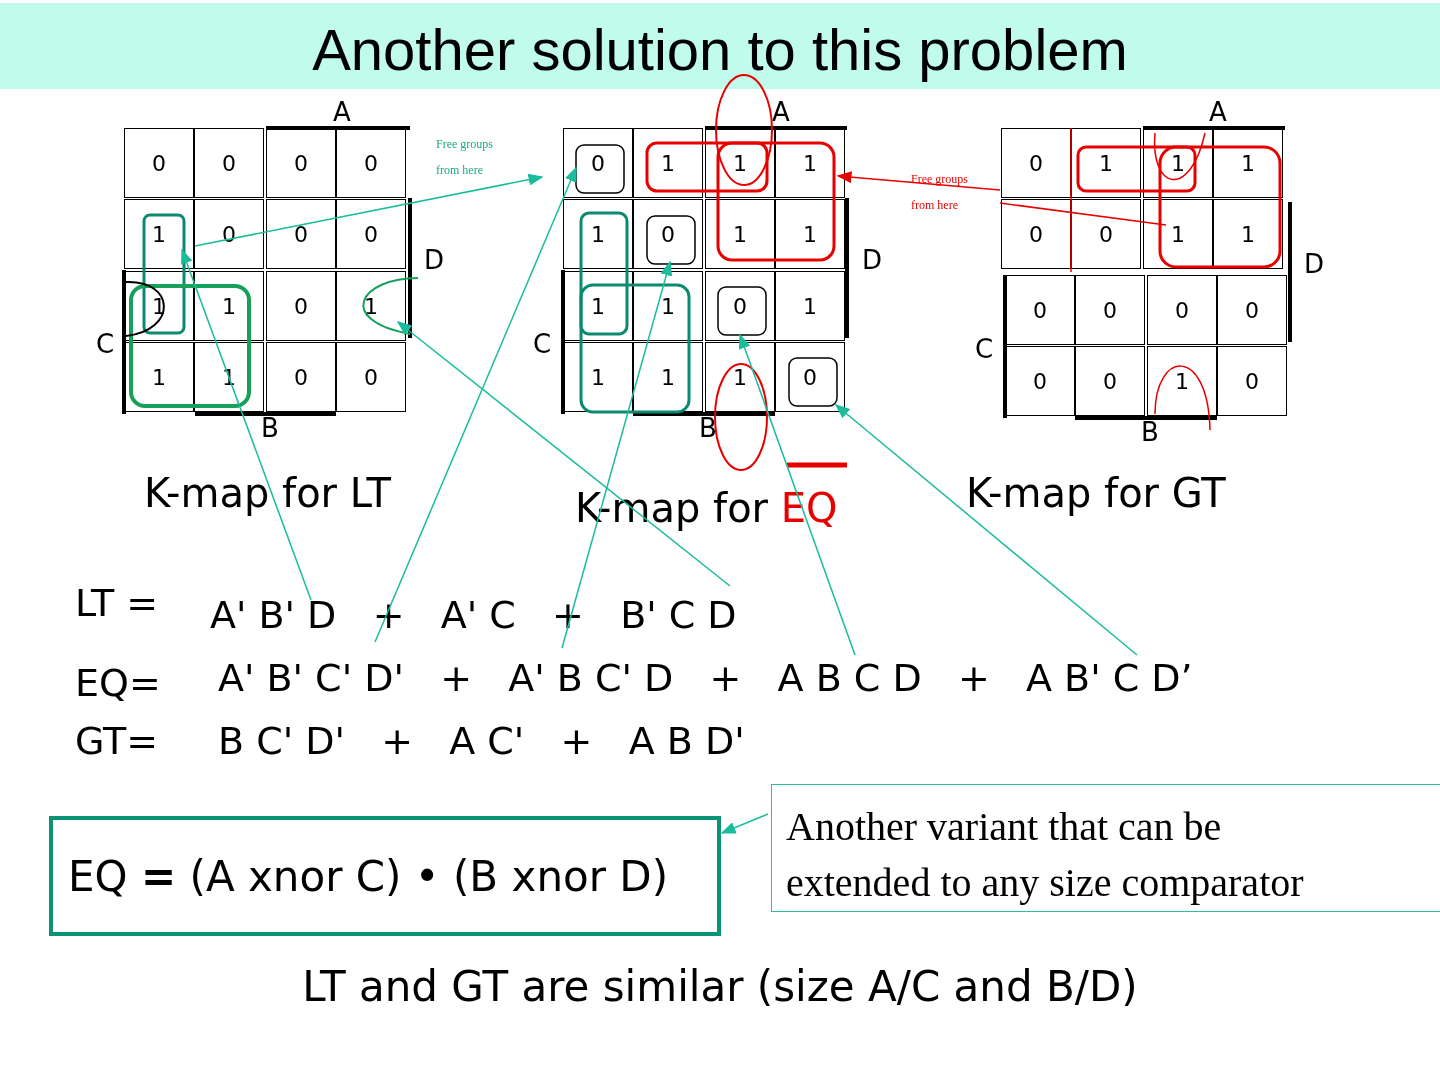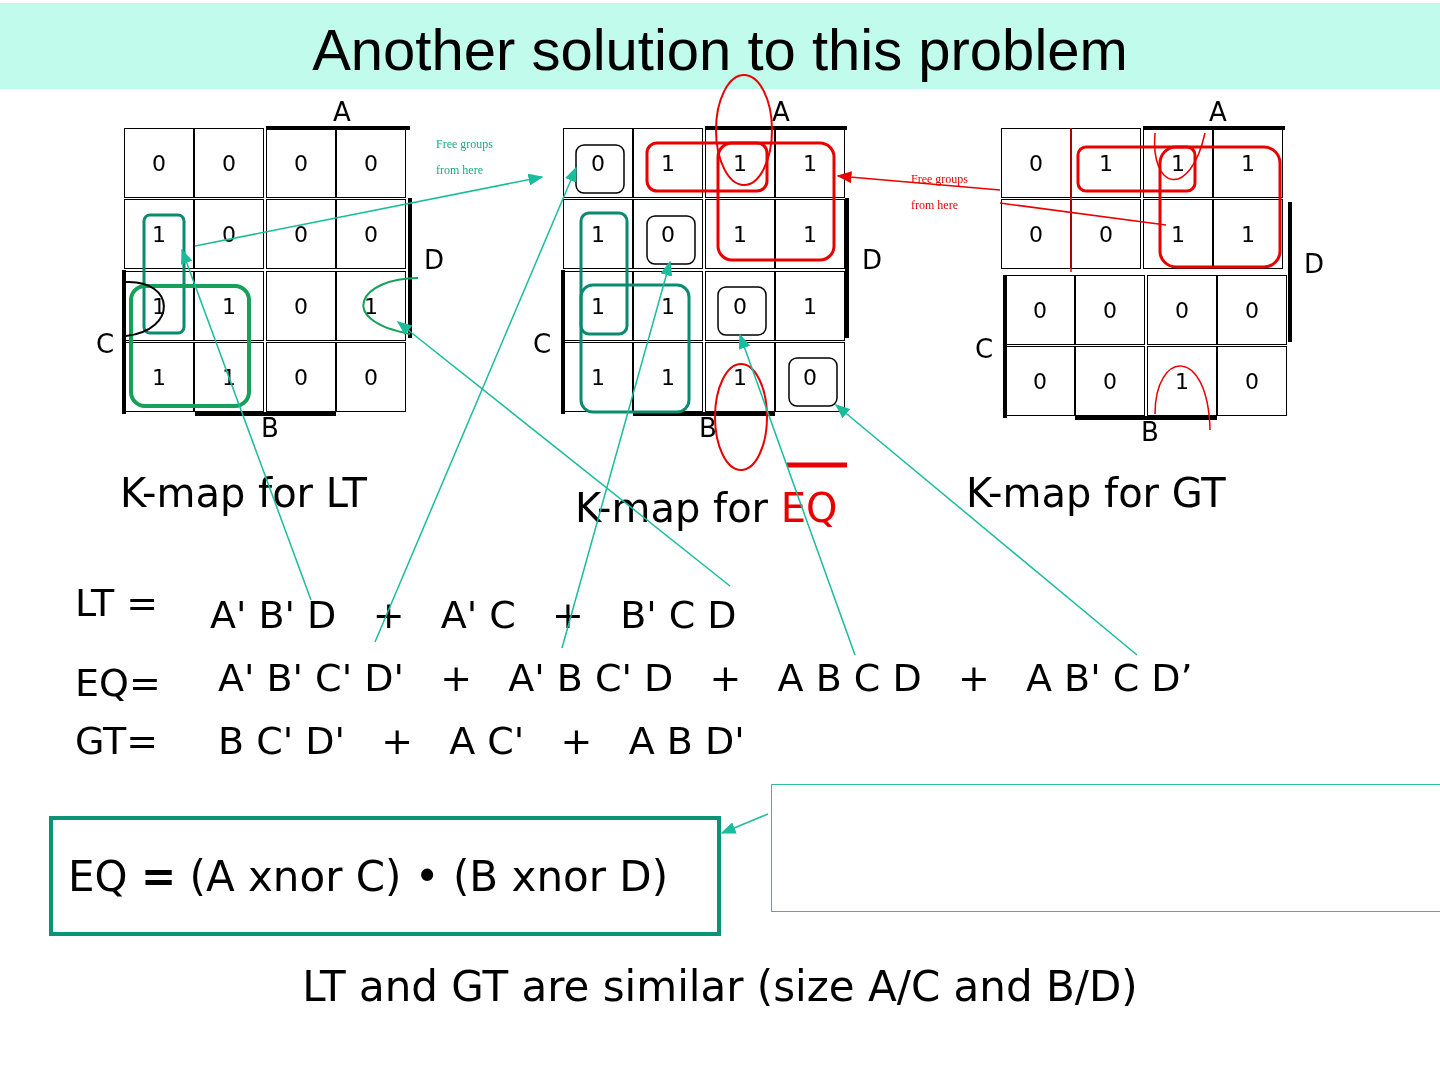--- a/index.html
+++ b/index.html
@@ -87,21 +87,21 @@
   <div class="cell" style="left:4px;top:218px;border:1px solid #000">0</div>
   <div class="cell" style="left:74px;top:218px;border:1px solid #000">0</div>
   <div class="cell" style="left:146px;top:218px;border:1px solid #000">1</div>
   <div class="cell" style="left:216px;top:218px;border:1px solid #000">0</div>
 </div>
 <div class="lbl" style="left:1209px;top:97px">A</div>
 <div class="lbl" style="left:1304px;top:249px">D</div>
 <div class="lbl" style="left:975px;top:334px">C</div>
 <div class="lbl" style="left:1141px;top:417px">B</div>
 
-<div class="caption" style="left:120px;top:469px"><span>K-map for </span><span>LT</span></div>
+<div class="caption" style="left:144px;top:469px"><span>K-map for </span><span>LT</span></div>
 <div class="caption" style="left:575px;top:484px"><span>K-map for </span><span class="red">EQ</span></div>
 <div class="caption" style="left:966px;top:469px"><span>K-map for </span><span>GT</span></div>
 
 <div class="note" style="left:436px;top:131px;color:#1aa884">
   <div>Free groups</div>
     <div>from here</div>
 </div>
 <div class="note" style="left:911px;top:166px;color:#e80000">
   <div>Free groups</div>
     <div>from here</div>
@@ -113,20 +113,22 @@
 <div class="eqrow" style="left:75px;top:660px"><span>EQ</span><span>=</span></div>
 <div class="eqrow" style="left:218px;top:655px"><span>A' B' C' D'</span>   <span>+</span>   <span>A' B C' D</span>   <span>+</span>   <span>A B C D</span>   <span>+</span>   <span>A B' C D’</span></div>
 
 <div class="eqrow" style="left:75px;top:718px"><span>GT</span><span>=</span></div>
 <div class="eqrow" style="left:218px;top:718px"><span>B C' D'</span>   <span>+</span>   <span>A C'</span>   <span>+</span>   <span>A B D'</span></div>
 
 <div class="eq-box"></div>
 <div class="eq-text"><span>EQ</span> <b>=</b> <span>(A xnor C) • (B xnor D)</span></div>
 
 <div class="variant-box">
+  <div>Another variant that can be</div>
+  <div>extended to any size comparator</div>
 </div>
 
 <div class="bottom-note">LT and GT are similar (size A/C and B/D)</div>
 
 <svg class="overlay" width="1440" height="1080">
   <defs>
     <marker id="ag" markerWidth="10" markerHeight="8" refX="9" refY="4" orient="auto">
         <path d="M0,0 L10,4 L0,8 z" fill="#1abc9c"></path>
       </marker>
     <marker id="ar" markerWidth="10" markerHeight="8" refX="9" refY="4" orient="auto">

